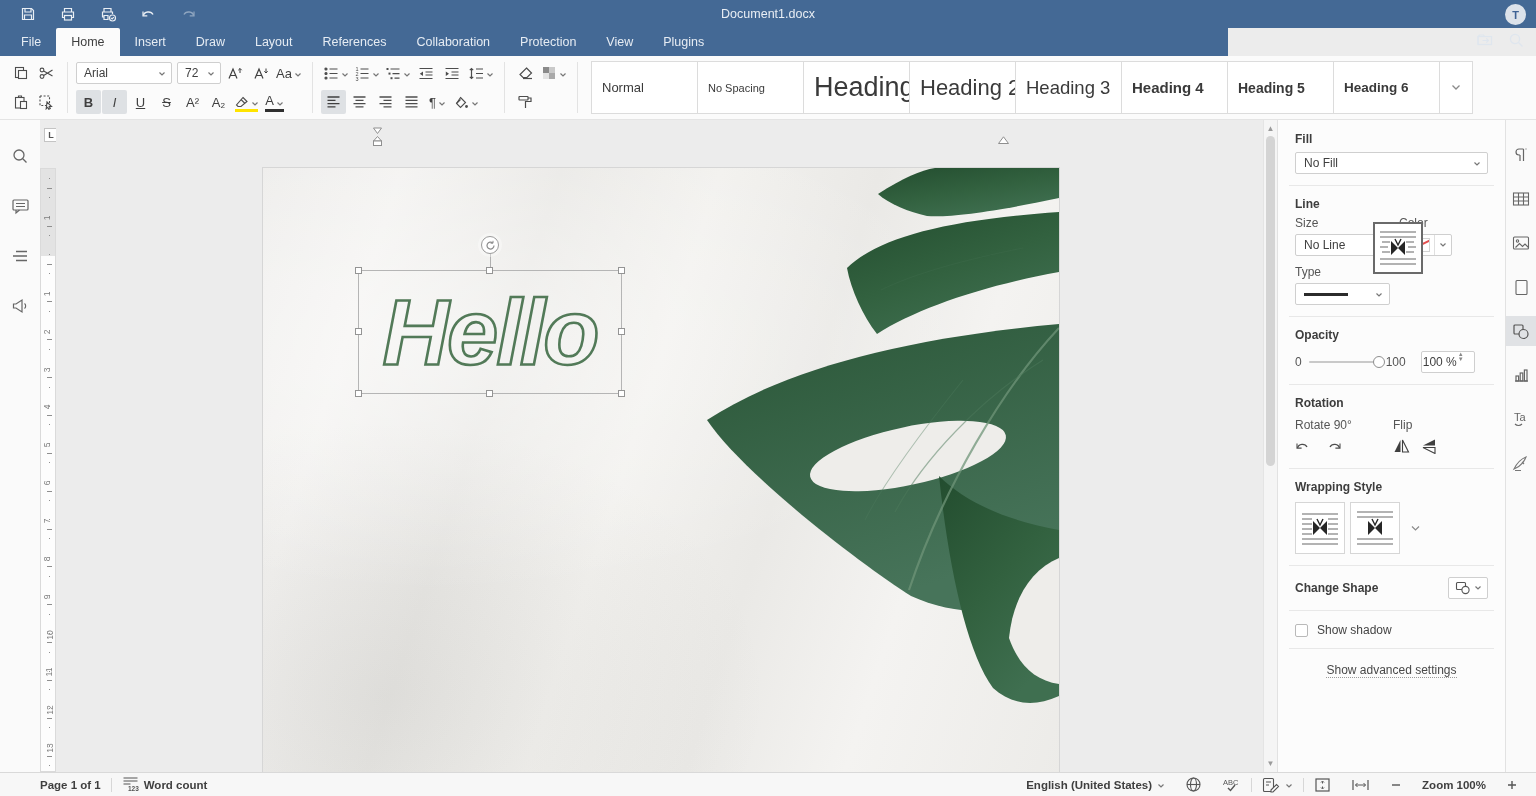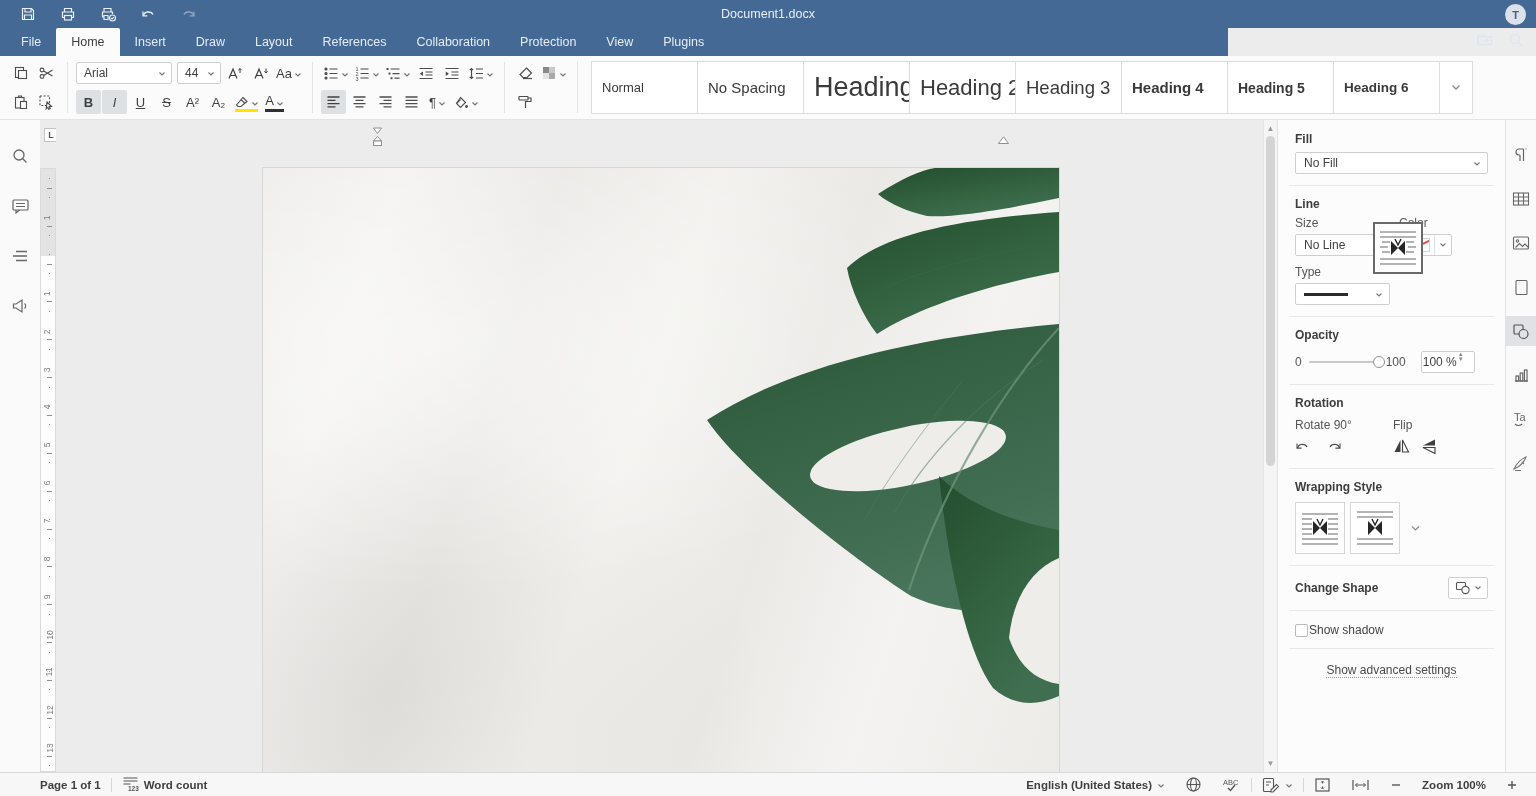--- a/index.html
+++ b/index.html
@@ -41,21 +41,21 @@
   .fontname{width:96px}
   .fontsize{width:44px;margin-left:4px}
   .b{font-weight:bold}.i{font-style:italic}.u{text-decoration:underline}.s{text-decoration:line-through}
   .colorbar{position:relative}
   .colorbar .bar{position:absolute;left:3px;right:3px;bottom:2px;height:3px}
 
   
   .styles{position:absolute;left:592px;top:61px;display:flex}
   .style-item{width:107px;height:53px;background:#fff;border:1px solid var(--bd);margin-left:-1px;display:flex;align-items:center;padding:0 10px;overflow:hidden;white-space:nowrap;color:#3a3a3a;cursor:pointer}
   .style-item:nth-child(1){font-size:13px}
-  .style-item:nth-child(2){font-size:15px}
+  .style-item:nth-child(2){font-size:11px}
   .style-item:nth-child(3){font-size:27px}
   .style-item:nth-child(4){font-size:22px}
   .style-item:nth-child(5){font-size:18.5px}
   .style-item:nth-child(6){font-size:15px;font-weight:bold}
   .style-item:nth-child(7){font-size:14px;font-weight:bold}
   .style-item:nth-child(8){font-size:13.5px;font-weight:bold}
   .style-more{width:34px;height:53px;background:#fff;border:1px solid var(--bd);margin-left:-1px;display:flex;align-items:center;justify-content:center;cursor:pointer}
 
   
   .leftstrip{position:absolute;left:0;top:120px;width:40px;height:652px;background:#fafafa;display:flex;flex-direction:column;align-items:center;padding-top:22px;gap:22px}
@@ -247,21 +247,21 @@
 
     <div class="tgroup">
       <div class="trow">
         <div class="selectbox fontname">
           <span>Arial</span>
           <span><svg width="8" height="6" viewBox="0 0 8 6" fill="none" stroke="#777" stroke-width="1.2">
                 <path d="M1.5 1.5L4 4l2.5-2.5"></path>
               </svg></span>
         </div>
         <div class="selectbox fontsize">
-          <span>44</span>
+          <span>72</span>
           <span><svg width="8" height="6" viewBox="0 0 8 6" fill="none" stroke="#777" stroke-width="1.2">
                 <path d="M1.5 1.5L4 4l2.5-2.5"></path>
               </svg></span>
         </div>
         <div class="tbtn">
             <svg width="16" height="15" viewBox="0 0 16 15" fill="none" stroke="#3f3f3f" stroke-width="1.2">
               <path d="M2 12.5L6 3l4 9.5M3.3 9.5h5.4"></path>
               <path d="M13 7V2.5m-1.7 1.7L13 2.5l1.7 1.7" stroke-width="1"></path>
             </svg>
           </div>
@@ -681,20 +681,38 @@
 
         <path d="M676 308 C700 332 740 352 796 362 L796 528 C770 540 748 536 730 520 C704 484 686 402 676 308 Z" fill="url(#lg1)"></path>
         <path d="M796 390 C768 402 750 430 746 470 C756 498 772 512 796 516 Z" fill="#eeedea"></path>
 
         <path d="M796 160 C740 220 680 320 646 422" stroke="#6f9478" stroke-width="2.2" fill="none" opacity="0.75"></path>
         <path d="M780 192 C716 232 660 292 632 344" stroke="#4e7a5c" stroke-width="1.2" fill="none" opacity="0.5"></path>
         <path d="M700 212 C660 262 622 312 602 352" stroke="#4e7a5c" stroke-width="1.1" fill="none" opacity="0.4"></path>
         <path d="M760 80 C700 92 650 106 618 122" stroke="#3f6a4c" stroke-width="1" fill="none" opacity="0.45"></path>
       </svg>
 
+      <div class="sel">
+        <div class="textart">Hello</div>
+        <div class="rot-line"></div>
+        <div class="rot-handle">
+            <svg width="11" height="11" viewBox="0 0 11 11" fill="none" stroke="#8b8b8b" stroke-width="1.2">
+              <path d="M9 5.5a3.5 3.5 0 1 1-1.2-2.6"></path>
+              <path d="M8 0.8v2.4H5.6" stroke-width="1"></path>
+            </svg>
+          </div>
+        <div class="handle h-nw"></div>
+        <div class="handle h-n"></div>
+        <div class="handle h-ne"></div>
+        <div class="handle h-w"></div>
+        <div class="handle h-e"></div>
+        <div class="handle h-sw"></div>
+        <div class="handle h-s"></div>
+        <div class="handle h-se"></div>
+      </div>
     </div>
   </div>
 
   <div class="scroll-v">
     <div class="scroll-arrow" style="top:2px">▲</div>
     <div class="scroll-thumb" style="top:16px;height:330px"></div>
     <div class="scroll-arrow" style="bottom:2px">▼</div>
   </div>
 
   <div class="panel">
@@ -824,21 +842,21 @@
             <rect x="1.5" y="1.5" width="9" height="7" rx="1"></rect>
             <circle cx="10.5" cy="9" r="3.6" fill="#fff"></circle>
           </svg>
         <svg width="8" height="6" viewBox="0 0 8 6" fill="none" stroke="#777" stroke-width="1.2">
             <path d="M1.5 1.5L4 4l2.5-2.5"></path>
           </svg>
       </div>
     </div>
     <div class="pdiv"></div>
 
-    <div style="display:flex;align-items:center;gap:1px;margin-top:12px">
+    <div style="display:flex;align-items:center;gap:9px;margin-top:12px">
       <span class="checkbox"></span>
       <span>Show shadow</span>
     </div>
     <div class="pdiv"></div>
 
     <a class="advanced">Show advanced settings</a>
   </div>
 
   <div class="rightstrip">
     <div class="rsbtn">

